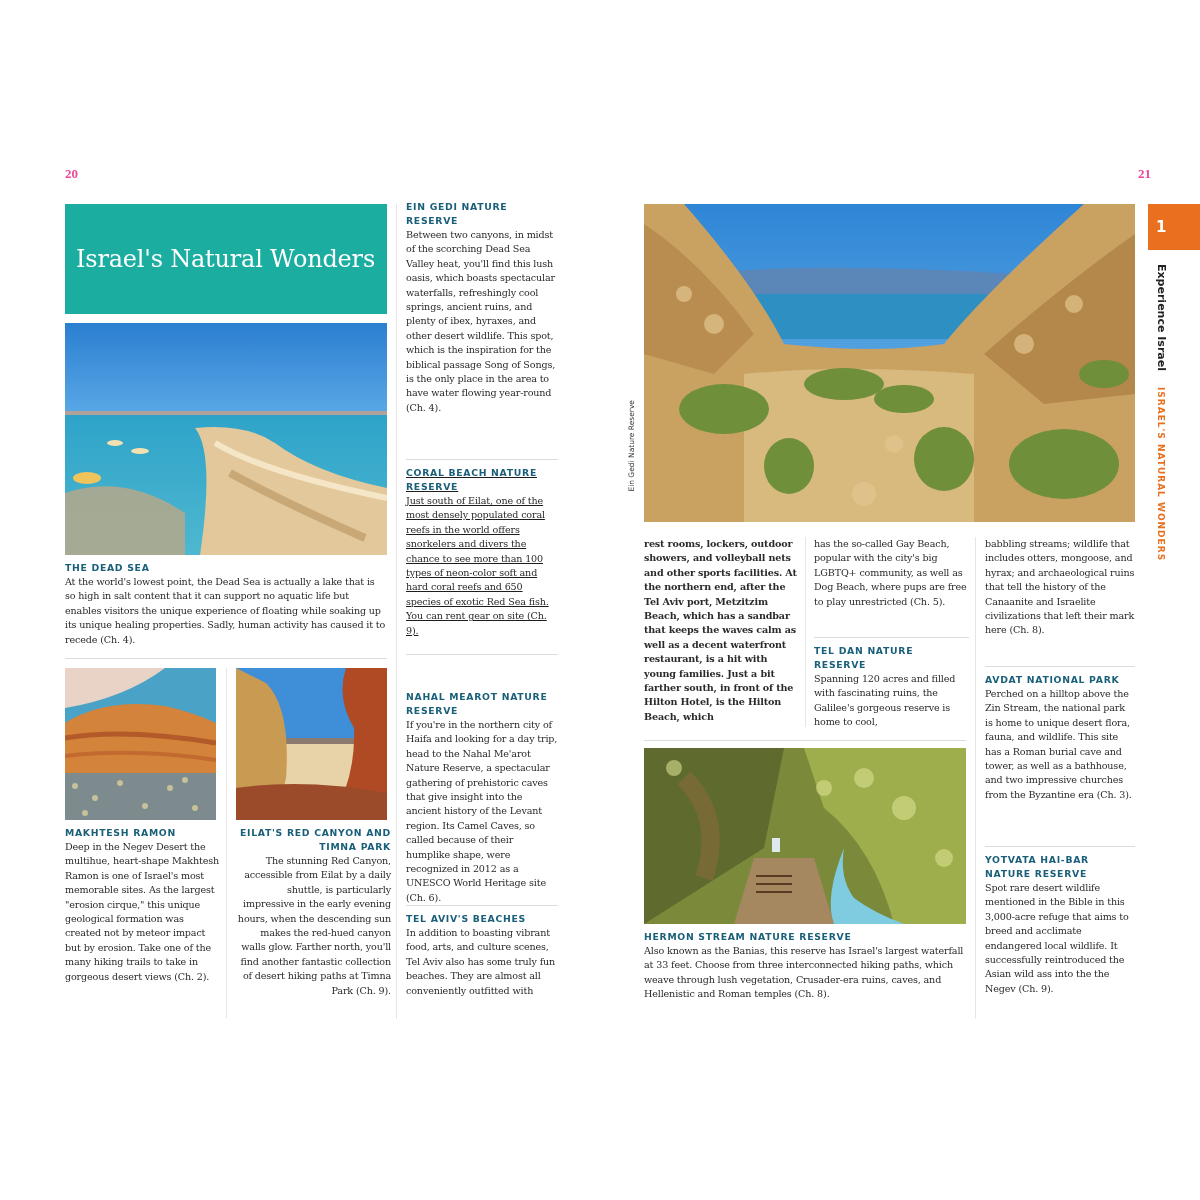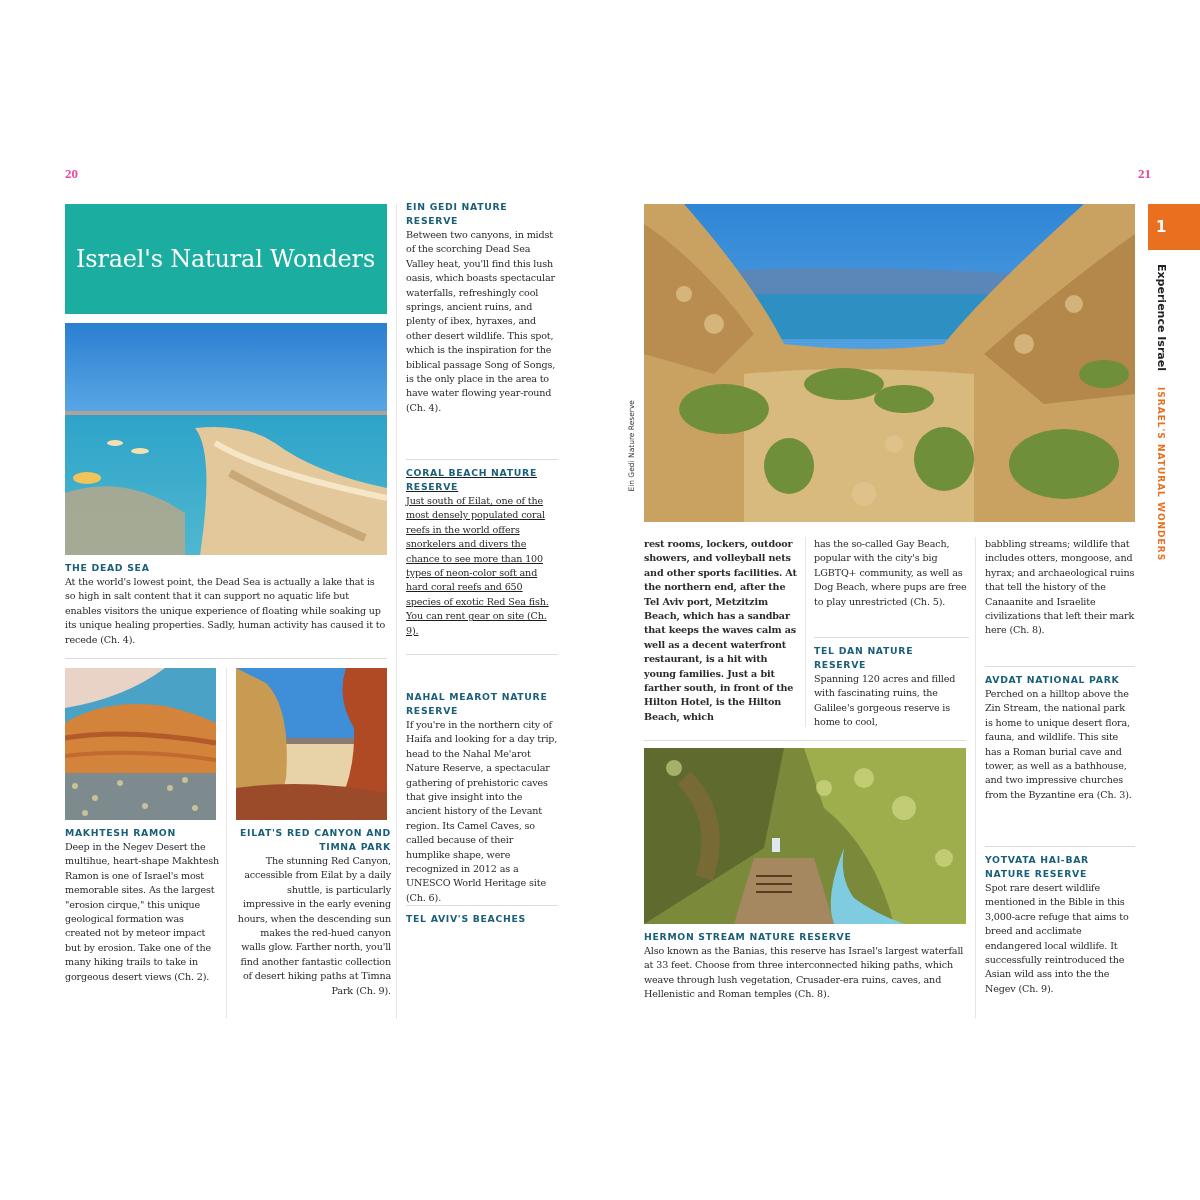--- a/index.html
+++ b/index.html
@@ -130,20 +130,21 @@
 
 <div class="item" style="left:406px;top:661px;width:152px;margin-top:29px;">
   <div class="head">NAHAL MEAROT NATURE RESERVE</div>
   <div class="body">If you're in the northern city of Haifa and looking for a day trip, head to the Nahal Me'arot Nature Reserve, a spectacular gathering of prehistoric caves that give insight into the ancient history of the Levant region. Its Camel Caves, so called because of their humplike shape, were recognized in 2012 as a UNESCO World Heritage site (Ch. 6).</div>
 </div>
 
 <div class="rule" style="left:406px;top:905px;width:152px;"></div>
 
 <div class="item" style="left:406px;top:912px;width:152px;">
   <div class="head">TEL AVIV'S BEACHES</div>
+  <div class="body">In addition to boasting vibrant food, arts, and culture scenes, Tel Aviv also has some truly fun beaches. They are almost all conveniently outfitted with</div>
 </div>
 
 <div class="page-num" style="left:1122px;margin-left:16px;">21</div>
 
 <div class="chapter-tab">1</div>
 <div class="side-label">
   <span class="main">Experience Israel</span>
   <span class="sub">ISRAEL'S NATURAL WONDERS</span>
 </div>
 

